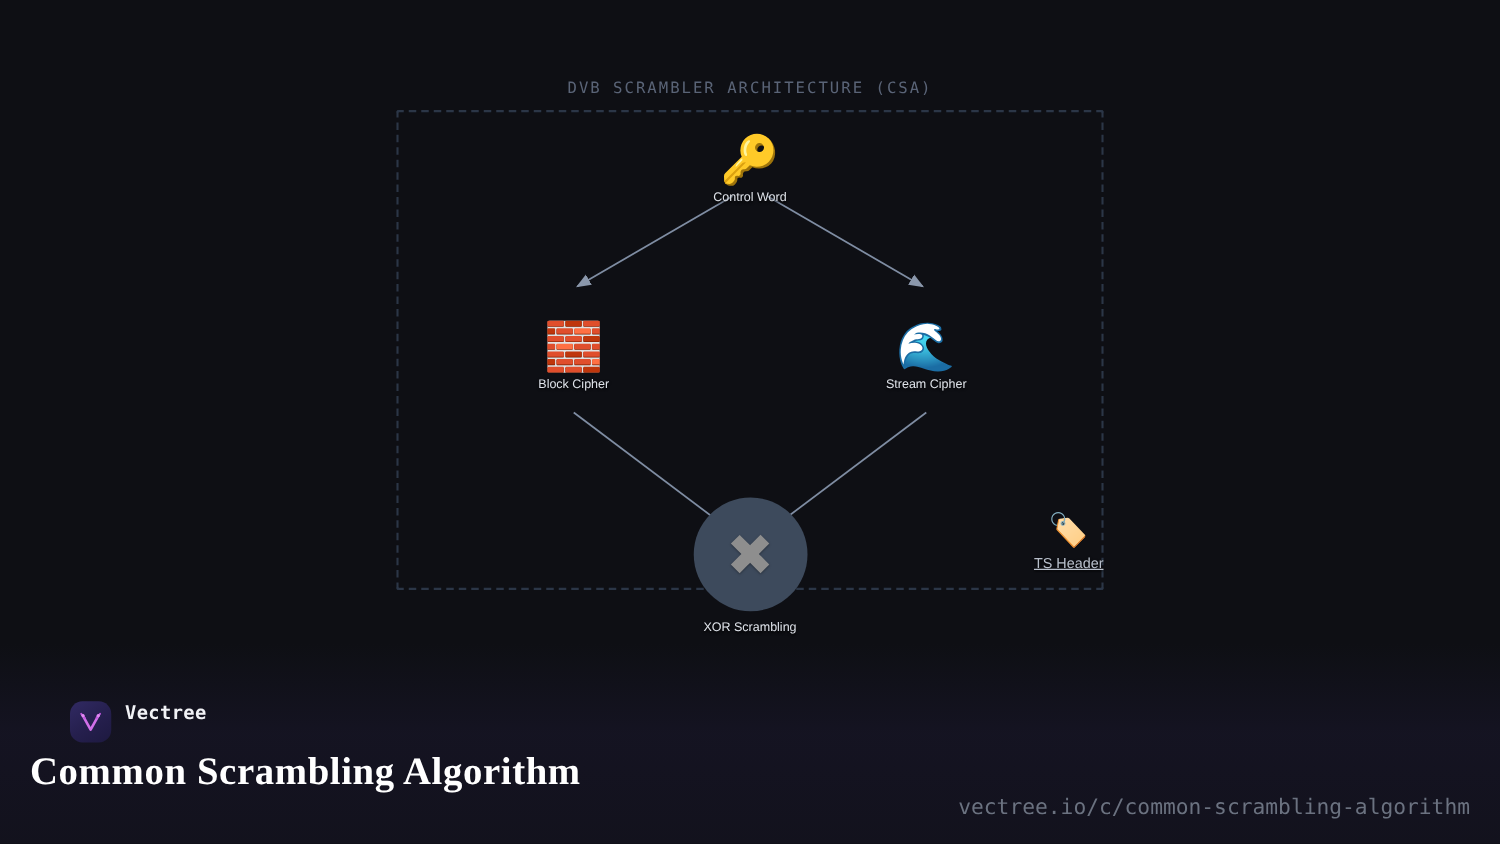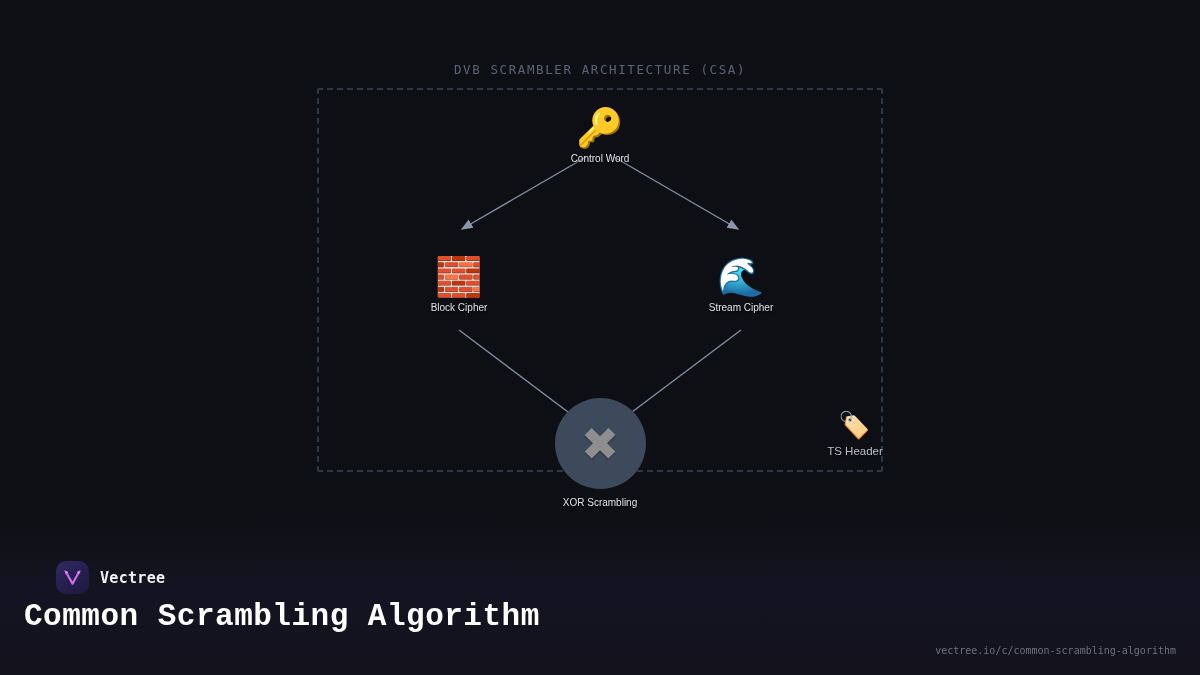--- a/index.html
+++ b/index.html
@@ -91,20 +91,21 @@
     margin-top:3px;
     font-size:10px;
     color:#dfe3ea;
     white-space:nowrap;
     text-shadow:0 1px 2px rgba(0,0,0,0.9);
   }
 
   .node-label.small {
     font-size:11.5px;
     color:#b9c0cc;
+    text-decoration:underline;
   }
 
   
   .xor-node {
     position:absolute;
     left:600px;
     top:398px;
     width:180px;
     margin-left:-90px;
     display:flex;
@@ -153,21 +154,20 @@
     left:0; right:0;
     bottom:0;
     height:130px;
   }
 
   .brand-row {
     position:absolute;
     left:24px;
     top:16px;
     display:flex;
-    align-items:center;
     gap:11px;
     padding-left:32px;
   }
 
   .brand-logo {
     width:33px;
     height:33px;
     border-radius:10px;
     background:linear-gradient(145deg,#312a63 0%,#251f4d 55%,#1d1940 100%);
     display:flex;
@@ -181,34 +181,34 @@
     font-size:15px;
     font-weight:bold;
     color:#f1f2f6;
     letter-spacing:0.3px;
   }
 
   .page-title {
     position:absolute;
     left:24px;
     top:54px;
-    font-family:Liberation Mono, monospace;
+    font-family:Liberation Serif, serif;
     font-size:31px;
     font-weight:bold;
     color:#ffffff;
     letter-spacing:0.5px;
     white-space:nowrap;
   }
 
   .page-url {
     position:absolute;
     right:24px;
     bottom:19px;
     font-family:"DejaVu Sans Mono", "Liberation Mono", monospace;
-    font-size:10px;
+    font-size:17px;
     color:#6b7280;
     white-space:nowrap;
   }
 </style>
 </head>
 <body>
 
 <div class="footer-glow"></div>
 
 <div class="stage">

